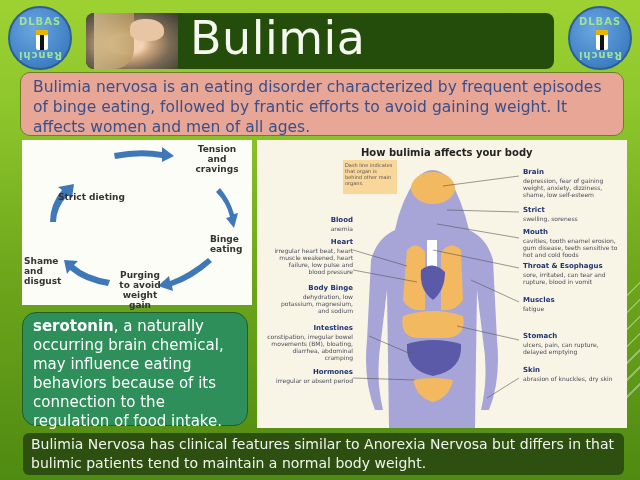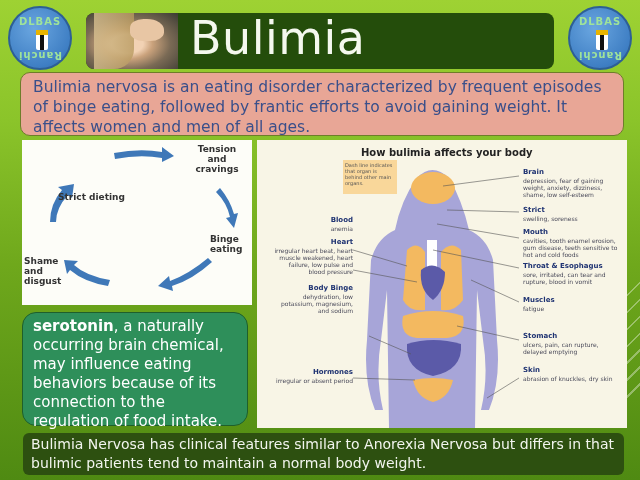--- a/index.html
+++ b/index.html
@@ -76,20 +76,21 @@
       <path d="M92 13 Q118 8 140 12 L140 7 L152 16 L140 22 L140 18 Q118 14 93 19 Z"></path>
       <path d="M198 48 Q208 60 212 74 L216 73 L212 88 L204 78 L208 77 Q205 63 194 52 Z"></path>
       <path d="M190 122 Q170 140 150 146 L151 151 L136 146 L147 136 L148 141 Q167 134 186 118 Z"></path>
       <path d="M86 146 Q62 142 48 130 L45 134 L42 120 L56 121 L52 125 Q64 136 88 140 Z"></path>
       <path d="M28 82 Q28 64 40 50 L36 47 L52 44 L50 58 L46 55 Q34 68 34 82 Z"></path>
     </g>
   </svg>
   <div class="lbl" style="left:36px;top:12px;margin-top:40px;">Strict dieting</div>
   <div class="lbl" style="left:170px;top:4px;width:50px;text-align:center;">Tension and cravings</div>
   <div class="lbl" style="left:188px;top:94px;width:40px;">Binge eating</div>
+  <div class="lbl" style="left:92px;top:130px;width:52px;text-align:center;">Purging to avoid weight gain</div>
   <div class="lbl" style="left:2px;top:84px;width:38px;margin-top:32px;">Shame and disgust</div>
 </div>
 
 <div class="body-panel">
   <div class="bp-title">How bulimia affects your body</div>
   <div class="note">Dash line indicates that organ is behind other main organs.</div>
 
   <svg width="370" height="288" viewBox="0 0 370 288">
     <path d="M160 38 Q175 22 192 38 Q205 60 212 90 Q230 98 236 120 L240 200 Q244 240 232 270 L224 270 Q232 236 226 200 L220 150 L218 288 L132 288 L130 150 L124 200 Q118 236 126 270 L118 270 Q106 240 110 200 L114 120 Q120 98 138 90 Q144 60 160 38 Z" fill="#a7a5d8"></path>
     <ellipse cx="176" cy="48" rx="22" ry="16" fill="#f3b960"></ellipse>
@@ -119,20 +120,24 @@
     <b>Blood</b>
     <span>anemia</span>
   </div>
   <div class="organ left" style="left:14px;top:98px;width:82px;">
     <b>Heart</b>
     <span>irregular heart beat, heart muscle weakened, heart failure, low pulse and blood pressure</span>
   </div>
   <div class="organ left" style="left:14px;top:144px;width:82px;">
     <b>Body Binge</b>
     <span>dehydration, low potassium, magnesium, and sodium</span>
+  </div>
+  <div class="organ left" style="left:10px;top:184px;width:86px;">
+    <b>Intestines</b>
+    <span>constipation, irregular bowel movements (BM), bloating, diarrhea, abdominal cramping</span>
   </div>
   <div class="organ left" style="left:6px;top:228px;width:90px;">
     <b>Hormones</b>
     <span>irregular or absent period</span>
   </div>
 
   <div class="organ right" style="left:266px;top:28px;width:96px;">
     <b>Brain</b>
     <span>depression, fear of gaining weight, anxiety, dizziness, shame, low self-esteem</span>
   </div>

